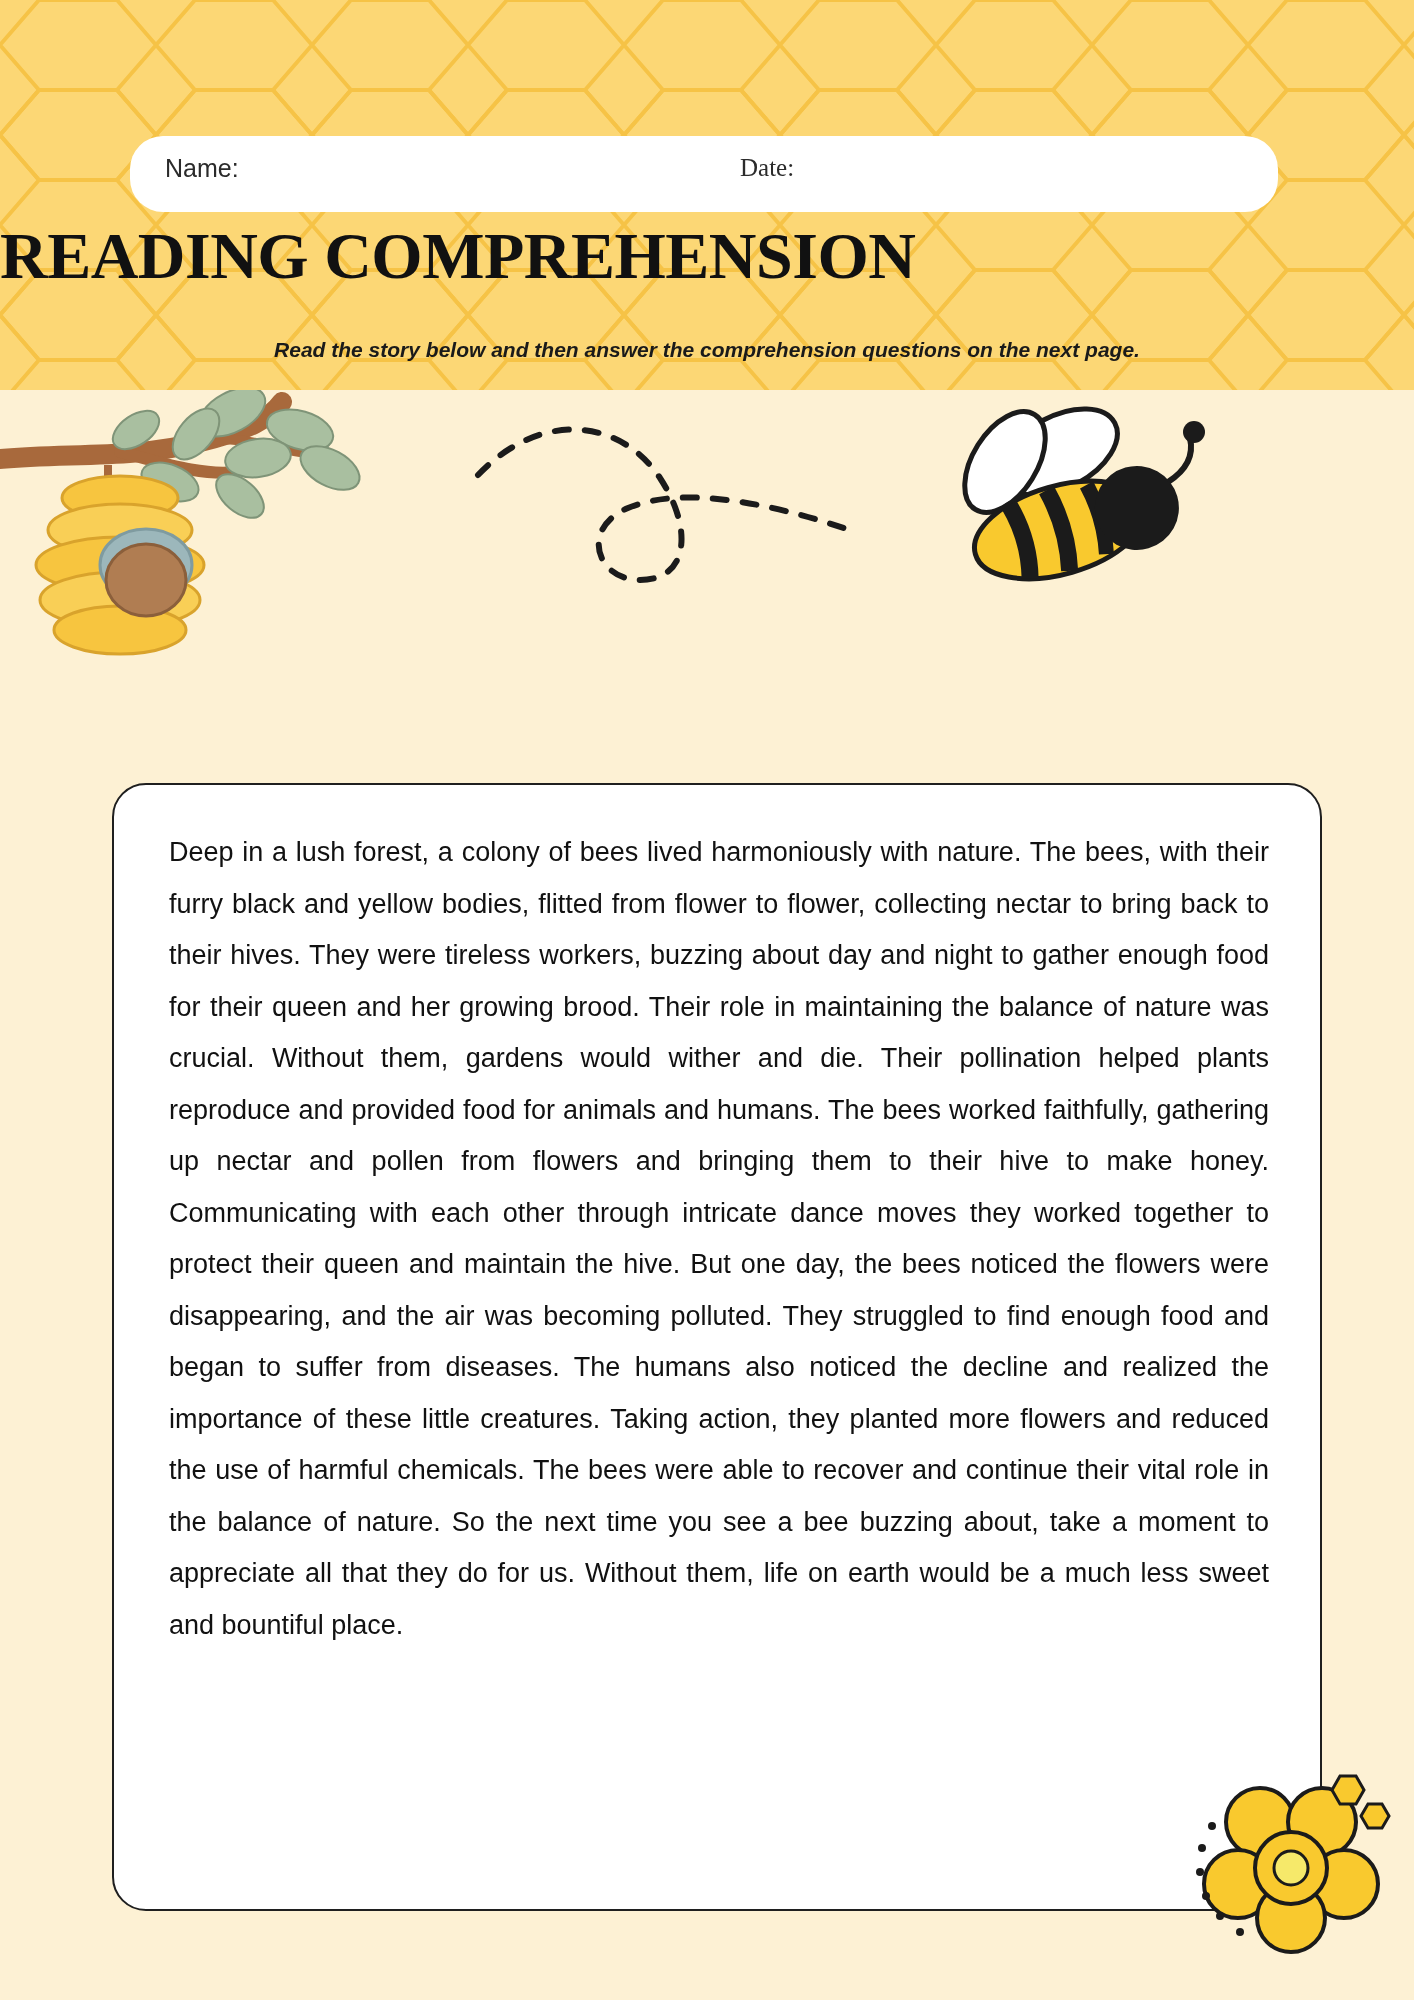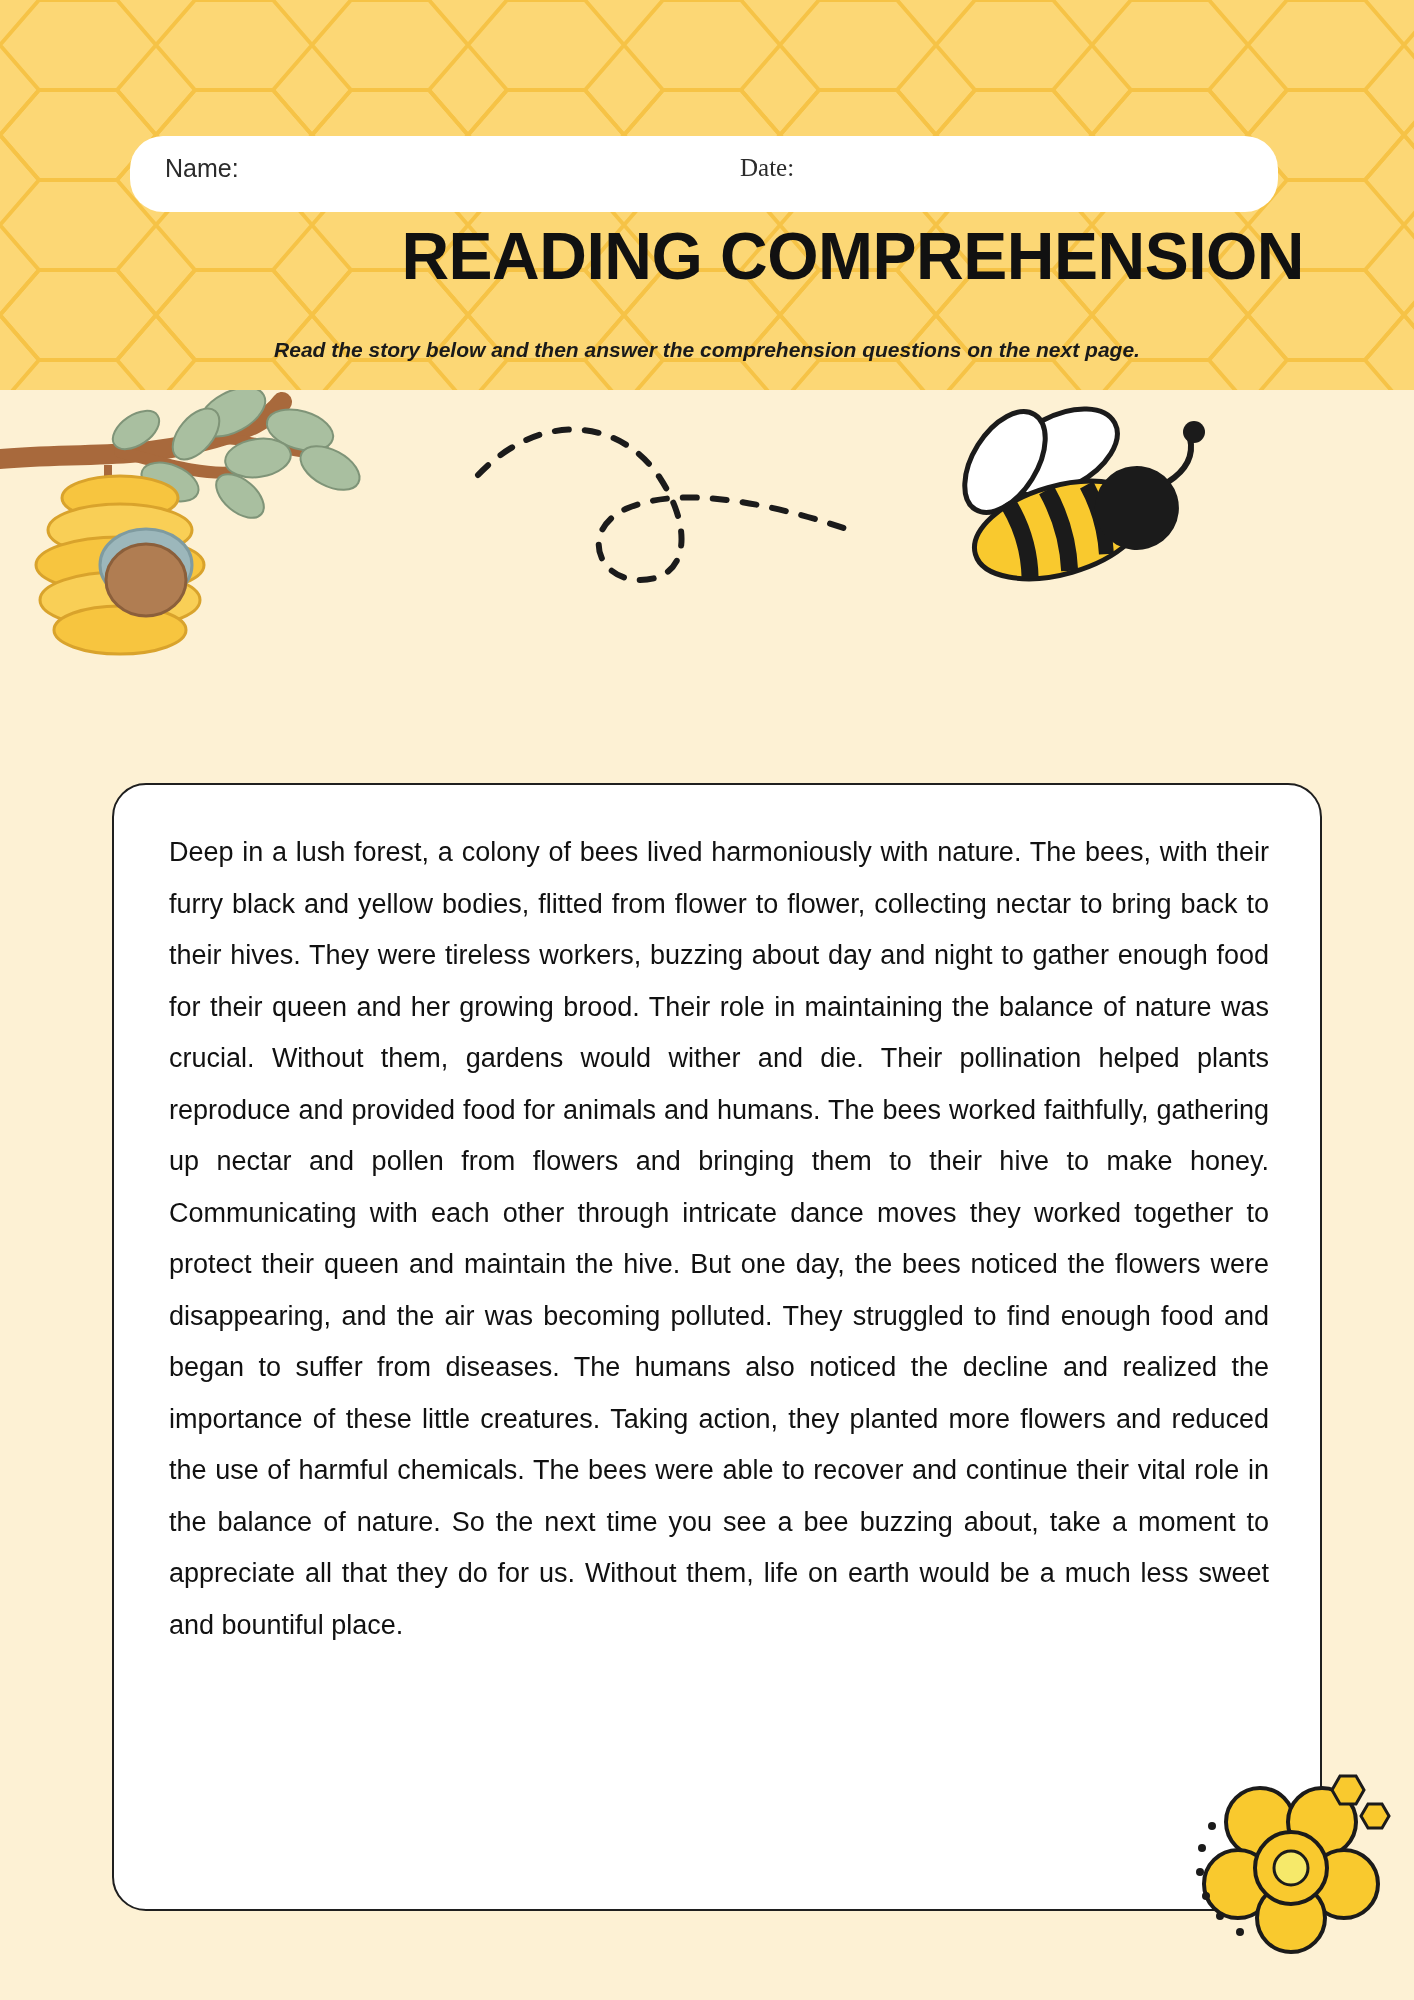--- a/index.html
+++ b/index.html
@@ -57,26 +57,26 @@
     top: 18px;
     font-size: 25px;
     color: #2b2b2b;
     font-family: Liberation Serif, serif;
   }
   .main-title {
     position: absolute;
     left: 0;
     top: 218px;
     width: 1304px;
-    text-align: right;
+    text-align: left;
     font-size: 66px;
     font-weight: bold;
     letter-spacing: -0.5px;
     color: #111111;
-    font-family: Liberation Sans, sans-serif;
+    font-family: Liberation Serif, serif;
   }
   .subtitle {
     position: absolute;
     left: 0;
     top: 338px;
     width: 1414px;
     text-align: center;
     font-size: 21px;
     font-weight: bold;
     font-style: italic;

